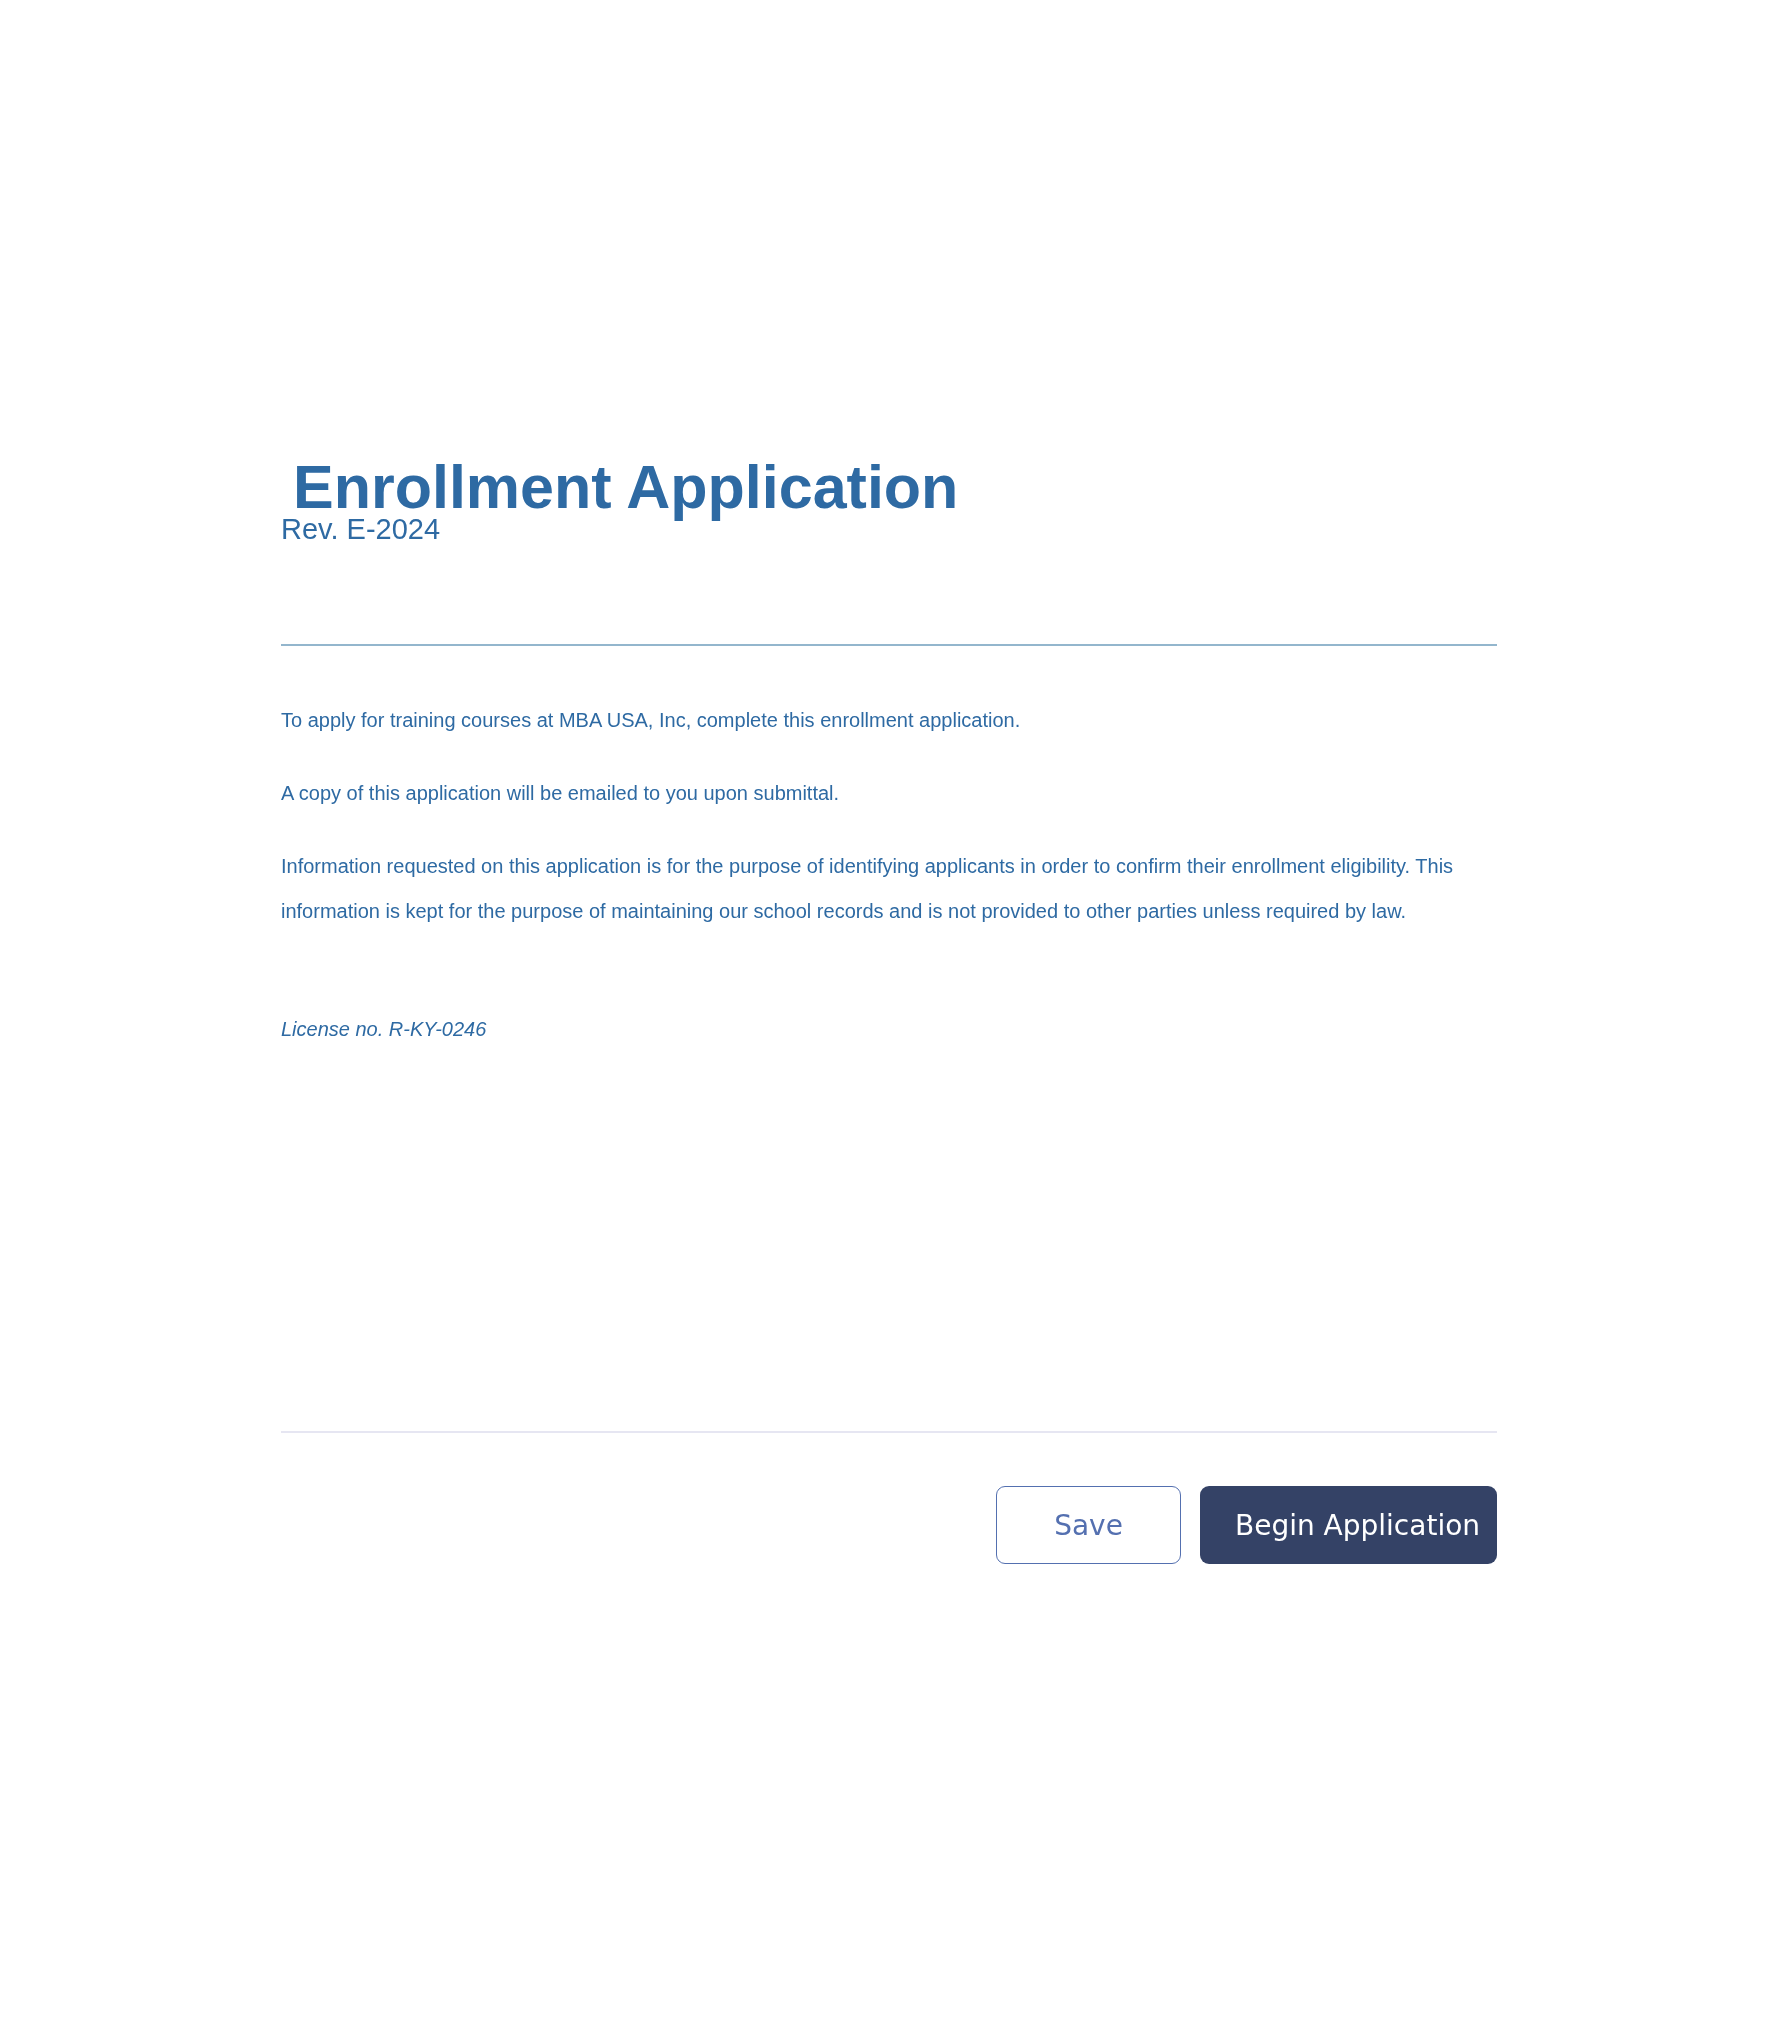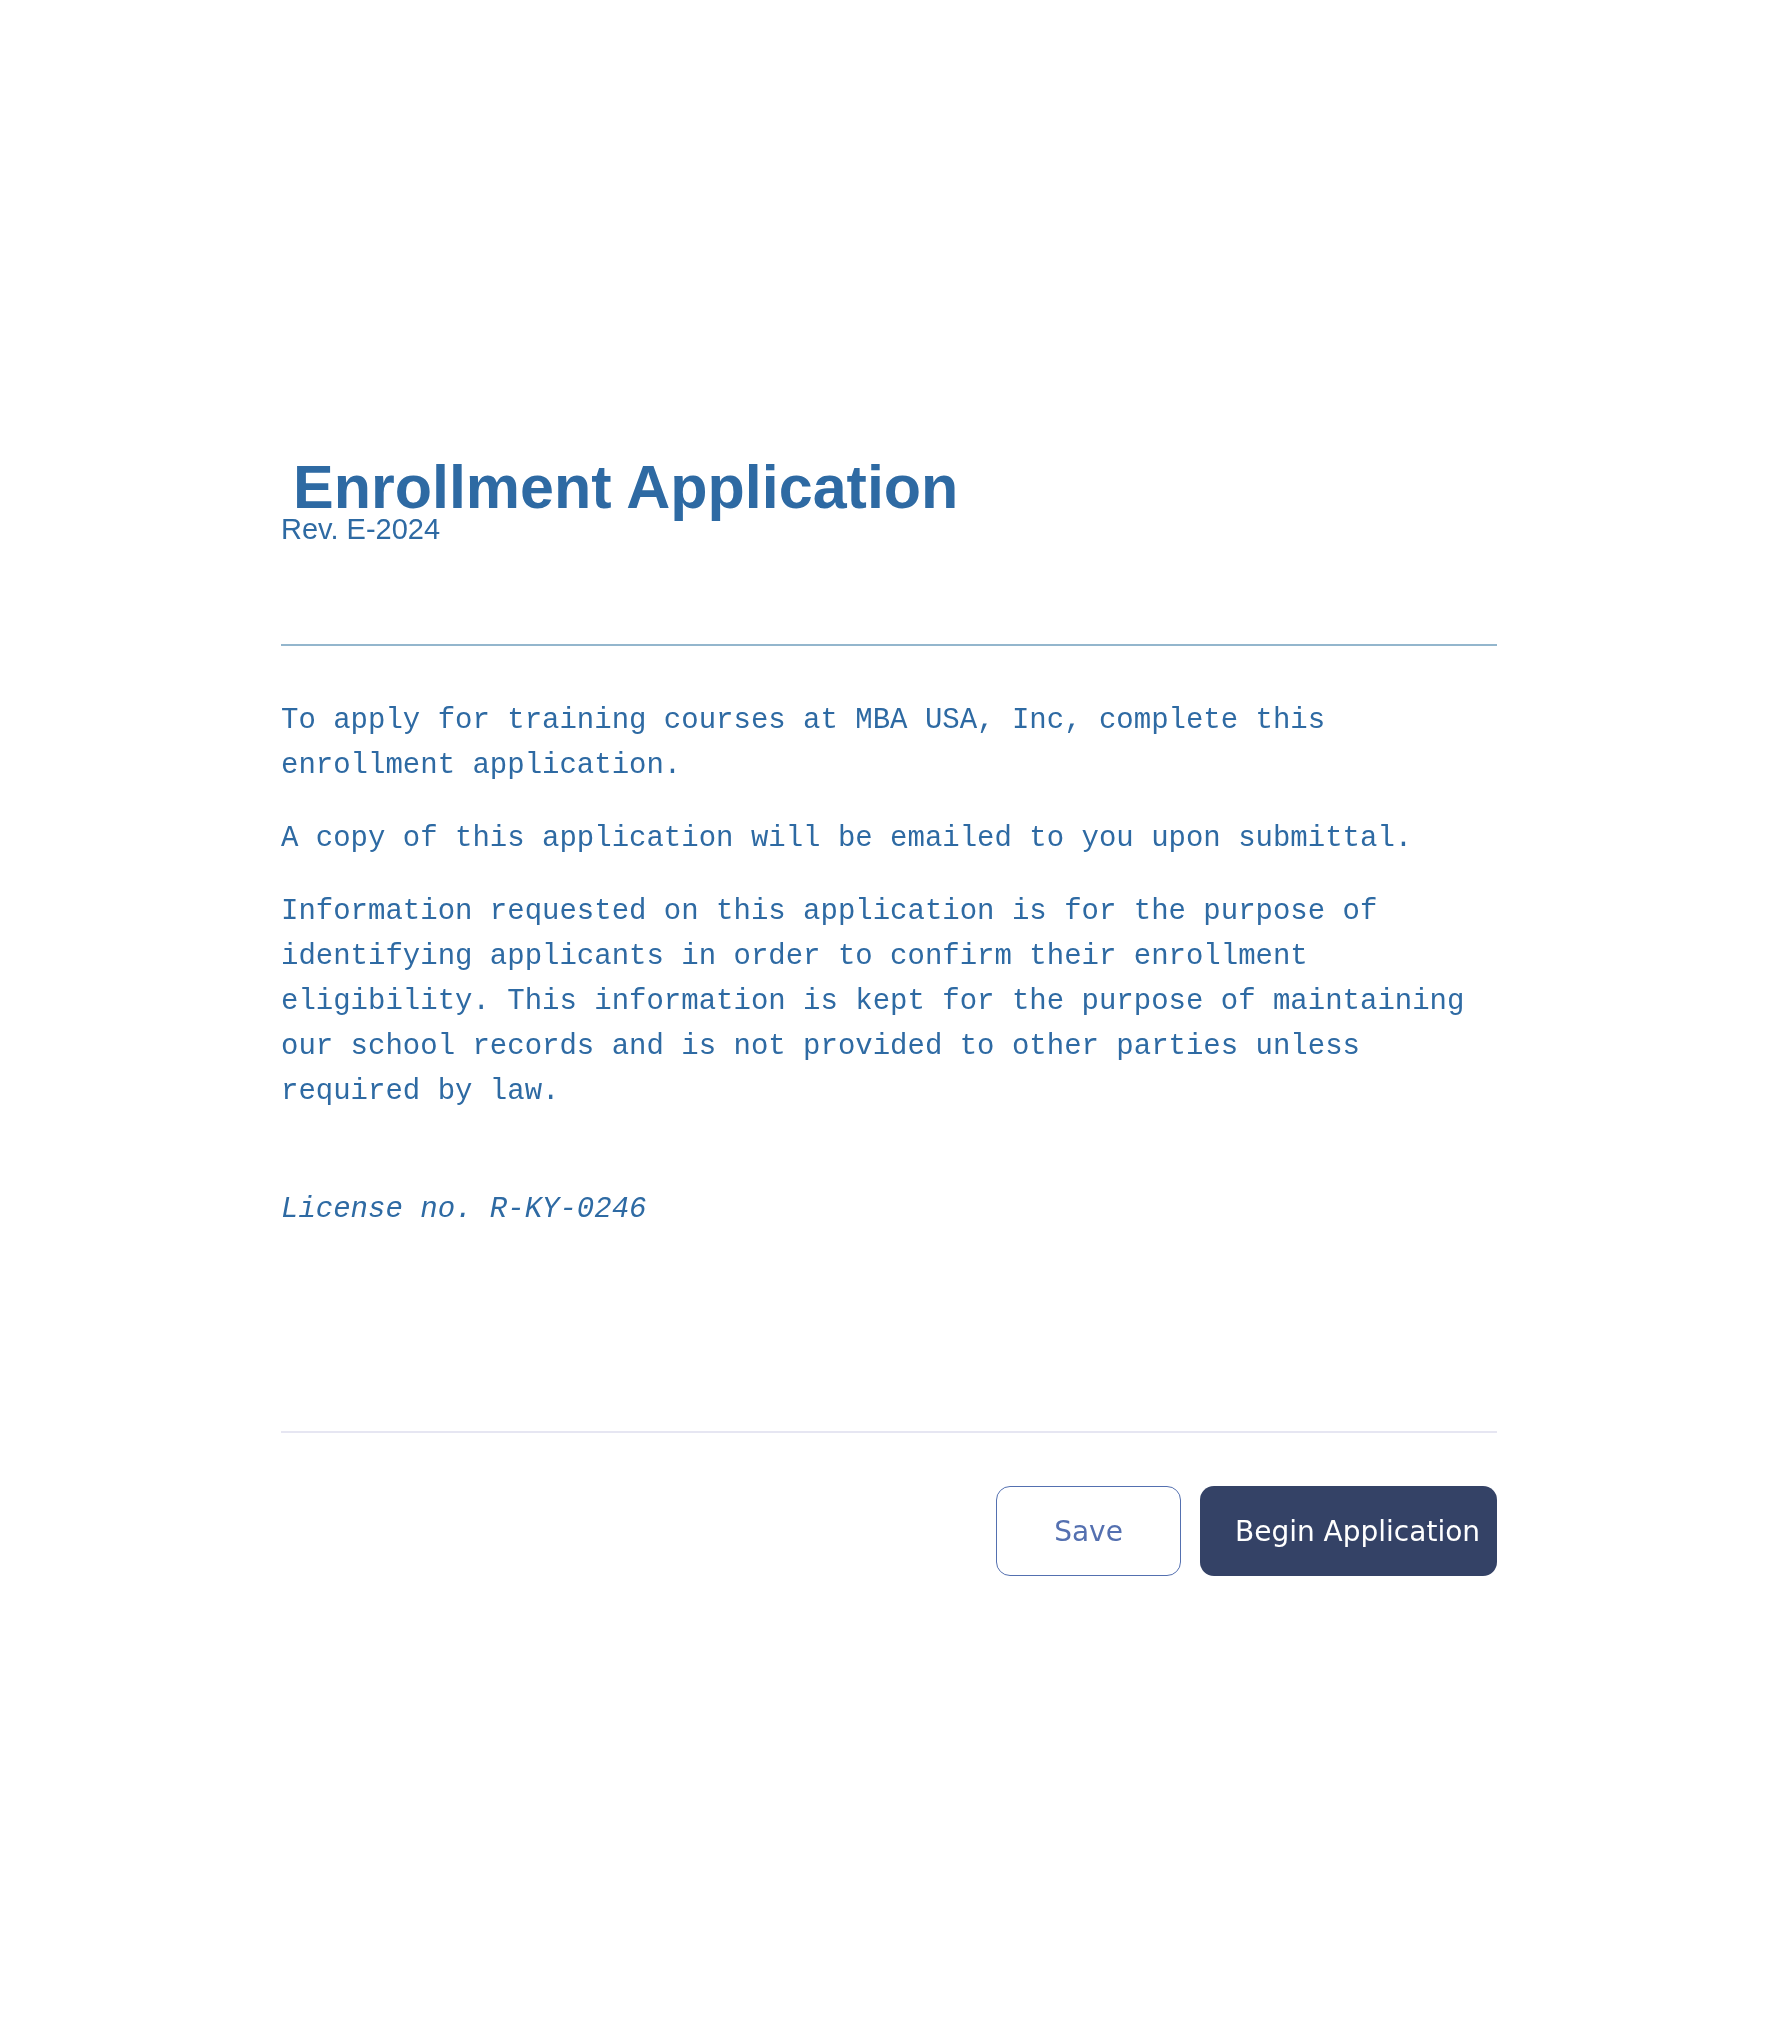--- a/index.html
+++ b/index.html
@@ -1,26 +1,26 @@
 <!DOCTYPE html>
 <html style="font-size:15px"><head>
 <meta charset="utf-8">
 <style>
   html, body { margin: 0; padding: 0; background: #ffffff; }
   body { width: 1785px; height: 2038px; position: relative; font-family: "Liberation Sans", sans-serif; color: #2e6aa3; }
   .container { position: absolute; left: 281px; top: 0; width: 1216px; }
   .title { position: absolute; top: 437px; left: 0; margin: 12px; font-size: 61px; font-weight: 700; color: #2e6aa3; line-height: 76px; white-space: nowrap; }
   .rev { position: absolute; top: 510px; left: 0; font-size: 29px; line-height: 38px; color: #2e6aa3; }
   .divider-top { position: absolute; top: 644px; left: 0; width: 1216px; height: 1.9px; background: #93b6cd; }
-  .body { position: absolute; top: 698px; left: 0; width: 1216px; font-family: Liberation Mono, monospace; font-size: 29px; line-height: 45px; color: #2e6aa3; }
+  .body { position: absolute; top: 698px; left: 0; width: 1216px; font-family: Liberation Sans, sans-serif; font-size: 20px; line-height: 45px; color: #2e6aa3; }
   .body p { margin: 0 0 28px 0; }
   .body p.bold { font-weight: 700; }
   .body p.italic { font-style: italic; }
   .divider-bottom { position: absolute; top: 1431px; left: 0; width: 1216px; height: 1.9px; background: #e6e6f2; }
-  .btn { position: absolute; top: 1486px; height: 90px; border-radius: 14px; box-sizing: border-box; font-family: "DejaVu Sans", sans-serif; font-size: 28px; display: flex; align-items: center; justify-content: center; cursor: pointer; }
+  .btn { position: absolute; top: 1486px; height: 78px; border-radius: 9px; box-sizing: border-box; font-family: "DejaVu Sans", sans-serif; font-size: 28px; display: flex; align-items: center; justify-content: center; cursor: pointer; }
   .btn-save { left: 715px; width: 185px; border: 1.9px solid #5470b0; color: #5470b0; background: #ffffff; }
   .btn-begin { left: 919px; width: 297px; background: #344266; color: #ffffff; border: none; padding-left: 24px; }
 </style>
 </head>
 <body>
 
 <div class="container">
   <h1 class="title">Enrollment Application</h1>
   <div class="rev">Rev. E-2024</div>
   <div class="divider-top"></div>

